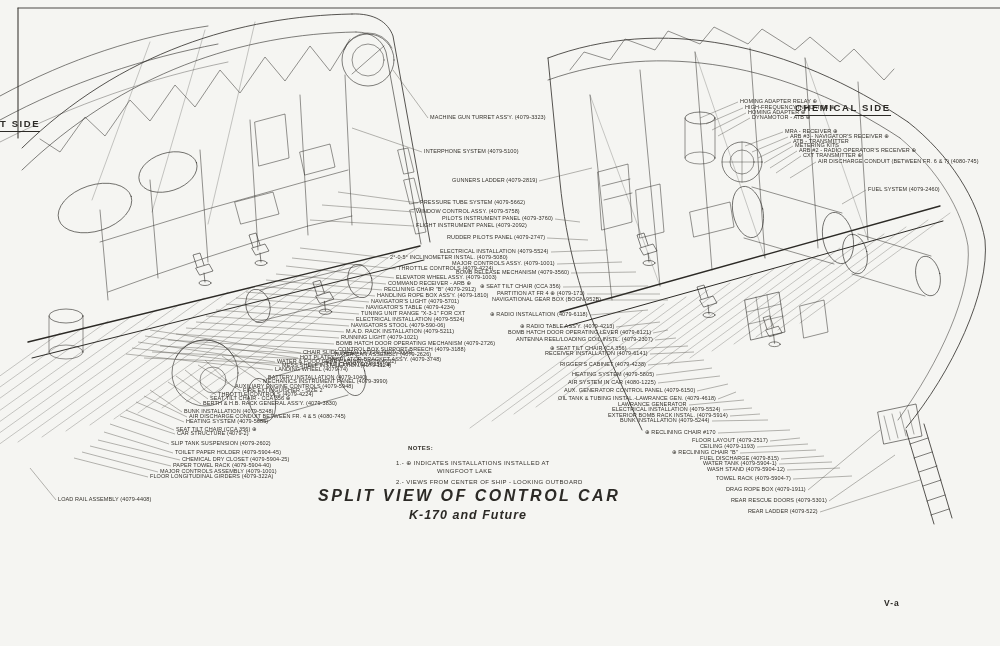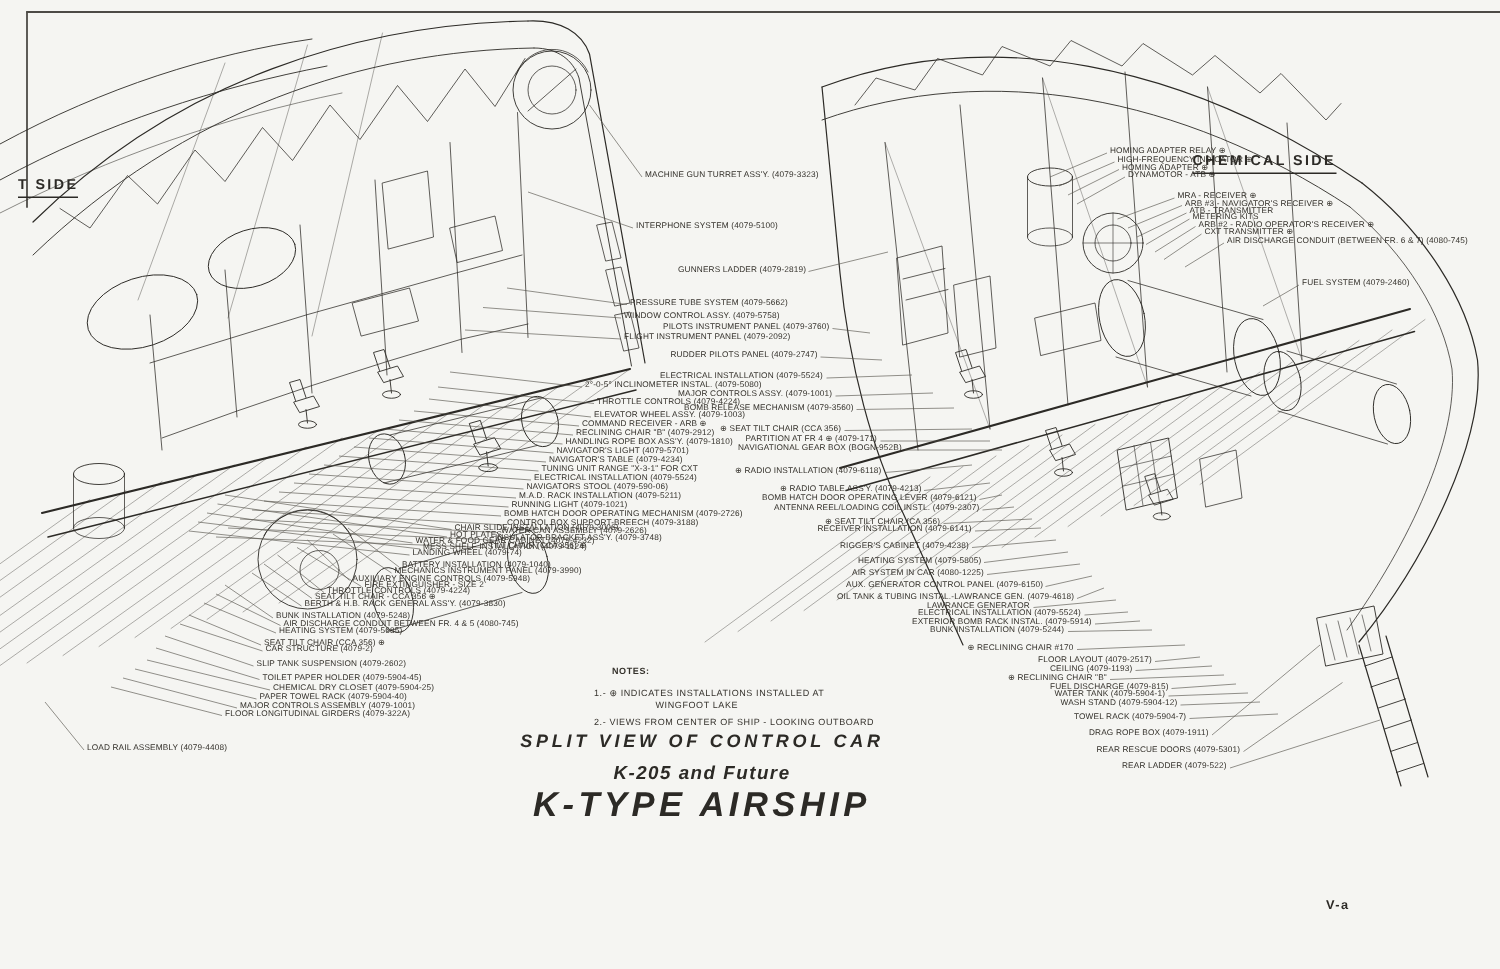--- a/index.html
+++ b/index.html
@@ -5,29 +5,29 @@
   html,body{margin:0;padding:0;background:#ddd;}
   .stage{position:relative;width:1000px;height:646px;background:#f5f5f2;overflow:hidden;
          font-family:"Liberation Sans",sans-serif;color:#2c2a26;}
   svg{position:absolute;left:0;top:0;}
   #callout-layer{position:absolute;left:0;top:0;width:100%;height:100%;}
   .callout{position:absolute;font:5.5px/5px "Liberation Sans",sans-serif;color:#34312b;
            letter-spacing:.1px;white-space:nowrap;}
   #leaders line{stroke:#57544c;stroke-width:.5;opacity:.85;}
   .side-label{position:absolute;font:700 9.5px "Liberation Sans",sans-serif;letter-spacing:1.6px;
               border-bottom:1.6px solid #2c2a26;padding-bottom:2px;white-space:nowrap;}
-  .side-label.port{left:12px;top:118px;text-align:right;}
+  .side-label.port{left:0;top:118px;text-align:right;}
   .side-label.stbd{left:795px;top:102px;}
   .notes{position:absolute;font:6px/8px "Liberation Sans",sans-serif;letter-spacing:.4px;color:#35322c;}
   .notes-heading{left:408px;top:444px;font-weight:700;}
   .note-1a{left:396px;top:459px;}
   .note-1b{left:437px;top:467px;}
   .note-2{left:396px;top:478px;}
   .title-line{position:absolute;left:318px;width:300px;text-align:center;font-style:italic;white-space:nowrap;}
-  .title-1{top:487px;font-size:12px;letter-spacing:2.5px;font-weight:600;}
+  .title-1{top:487px;font-size:16px;letter-spacing:2.5px;font-weight:600;}
   .title-2{top:508px;font-size:12.5px;letter-spacing:1px;font-weight:600;}
   .title-3{top:523px;font-size:23px;letter-spacing:3px;font-weight:700;}
   .sheet-ref{position:absolute;left:884px;top:598px;font:700 8.5px "Liberation Sans",sans-serif;letter-spacing:1px;}
 </style>
 </head>
 <body>
 
 <div class="stage">
 
   <svg id="art" width="1000" height="646" viewBox="0 0 1000 646">
@@ -376,18 +376,17 @@
 
   <div class="side-label port">T SIDE</div>
   <div class="side-label stbd">CHEMICAL SIDE</div>
 
   <div class="notes notes-heading">NOTES:</div>
   <div class="notes note-1a">1.- ⊕ INDICATES INSTALLATIONS INSTALLED AT</div>
   <div class="notes note-1b">WINGFOOT LAKE</div>
   <div class="notes note-2">2.- VIEWS FROM CENTER OF SHIP - LOOKING OUTBOARD</div>
 
   <div class="title-line title-1">SPLIT VIEW OF CONTROL CAR</div>
-  <div class="title-line title-2">K-205 and Future</div>
-  <div class="title-line title-3">K-TYPE AIRSHIP</div>
+  <div class="title-line title-2">K-170 and Future</div>
 
   <div class="sheet-ref">V-a</div>
 
 </div>
 
 </body></html>

